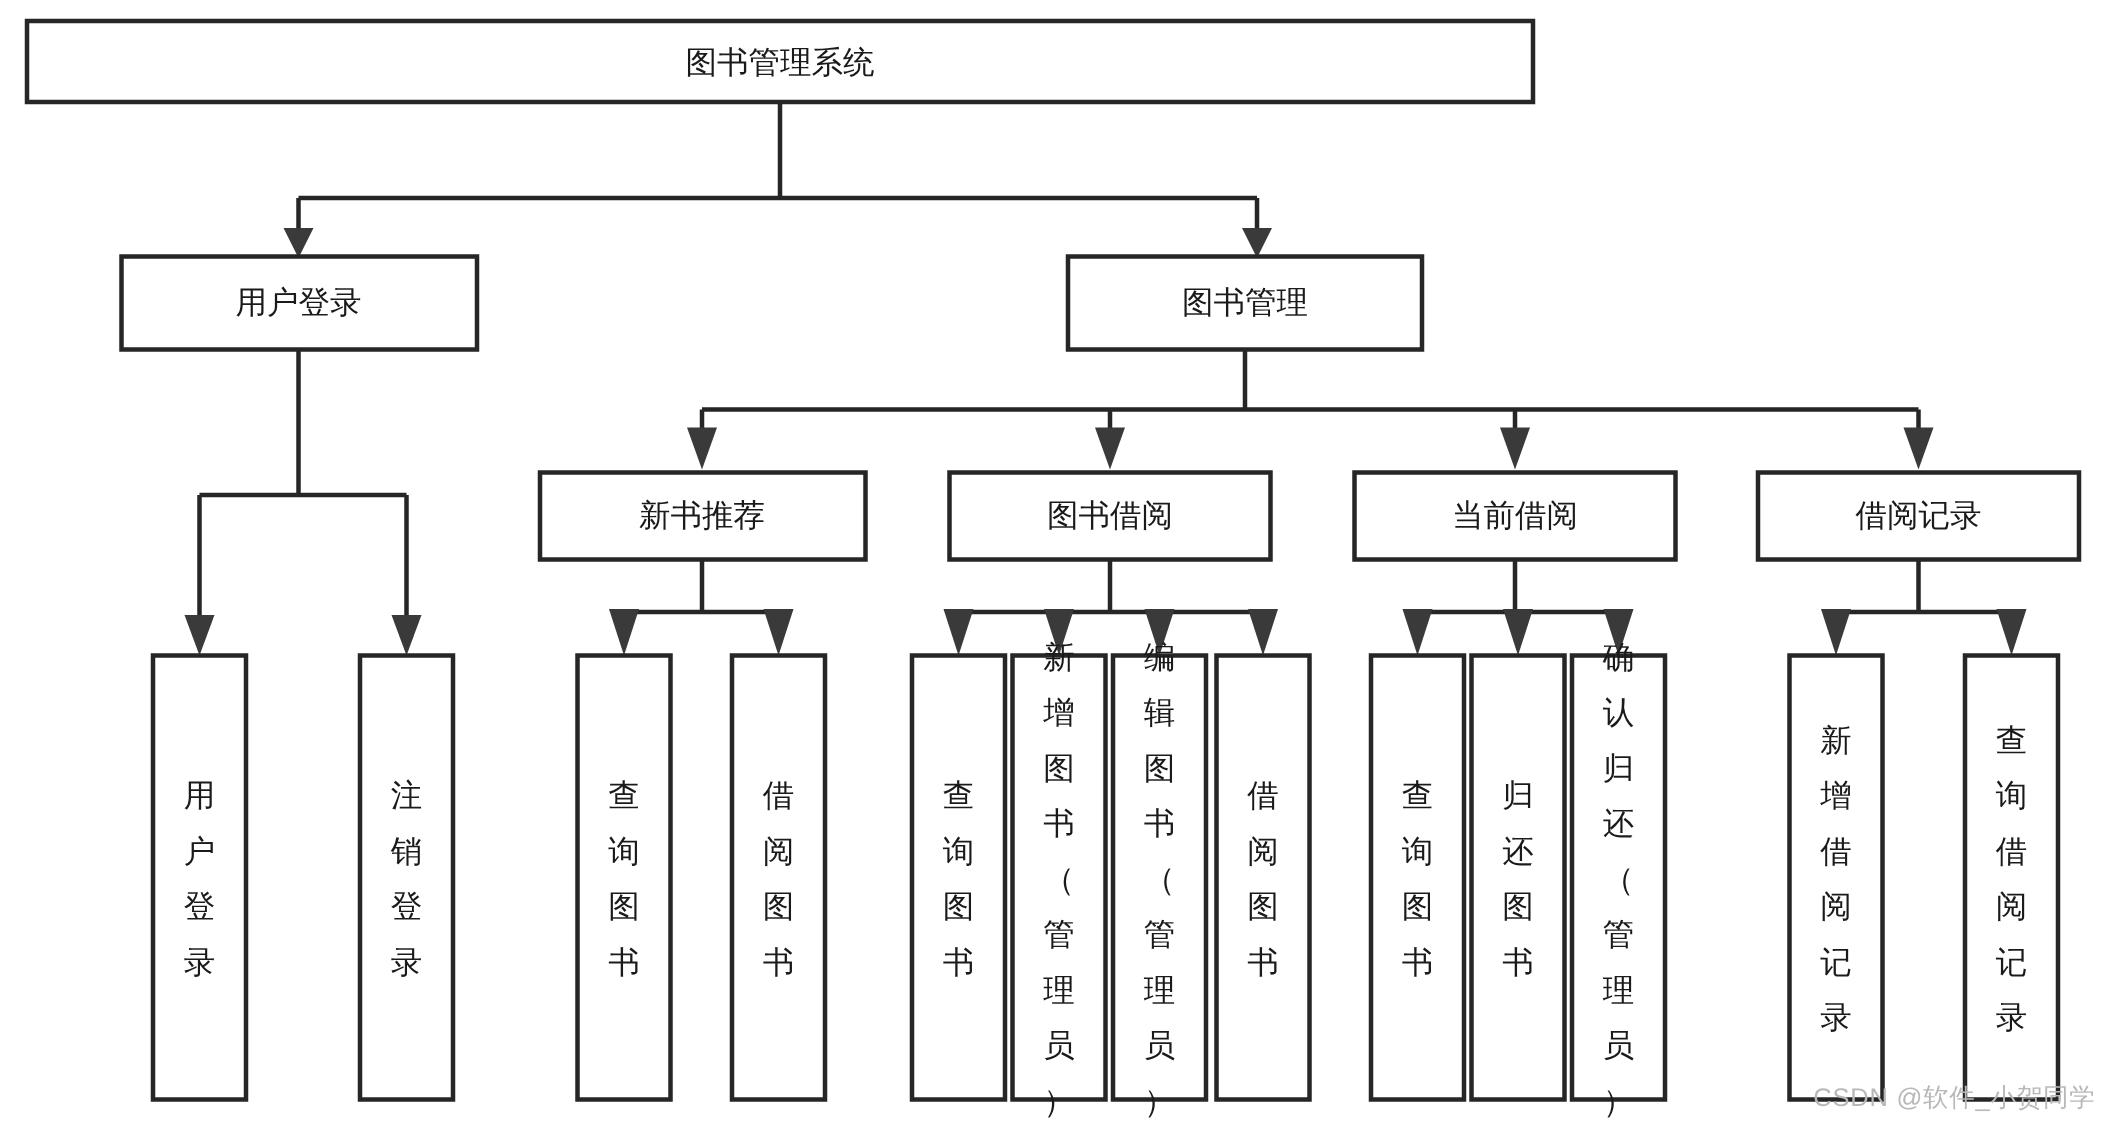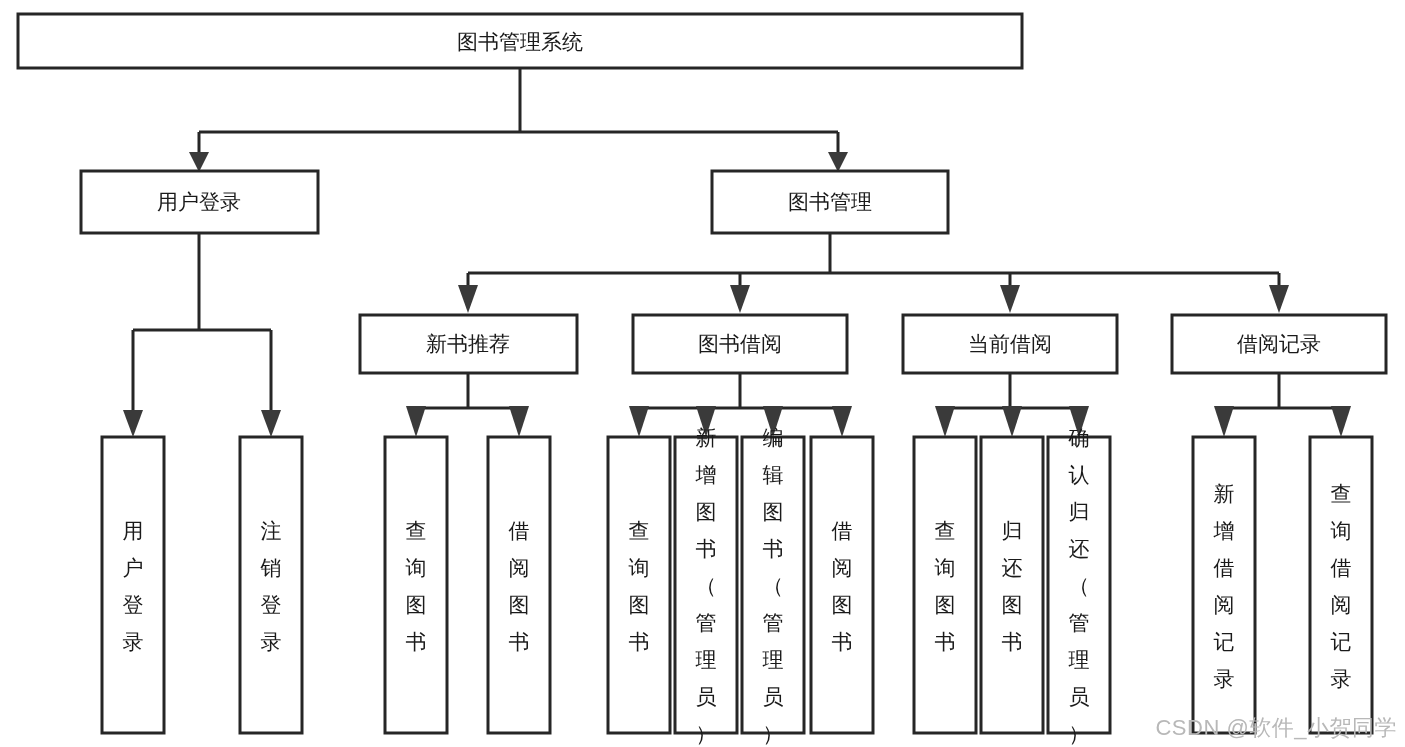--- a/index.html
+++ b/index.html
@@ -52,21 +52,21 @@
     font-family: "Liberation Sans", "DejaVu Sans", sans-serif;
     font-size: 21px;
     fill: #1a1a1a;
     text-anchor: middle;
   }
   .watermark-text {
     position: absolute;
     right: 8px;
     bottom: 4px;
     font-family: "Liberation Sans", "DejaVu Sans", sans-serif;
-    font-size: 22px;
+    font-size: 17px;
     color: #b8b8b8;
     white-space: nowrap;
     letter-spacing: 0.5px;
     user-select: none;
     text-align: right;
   }
 </style>
 </head>
 <body>
 

